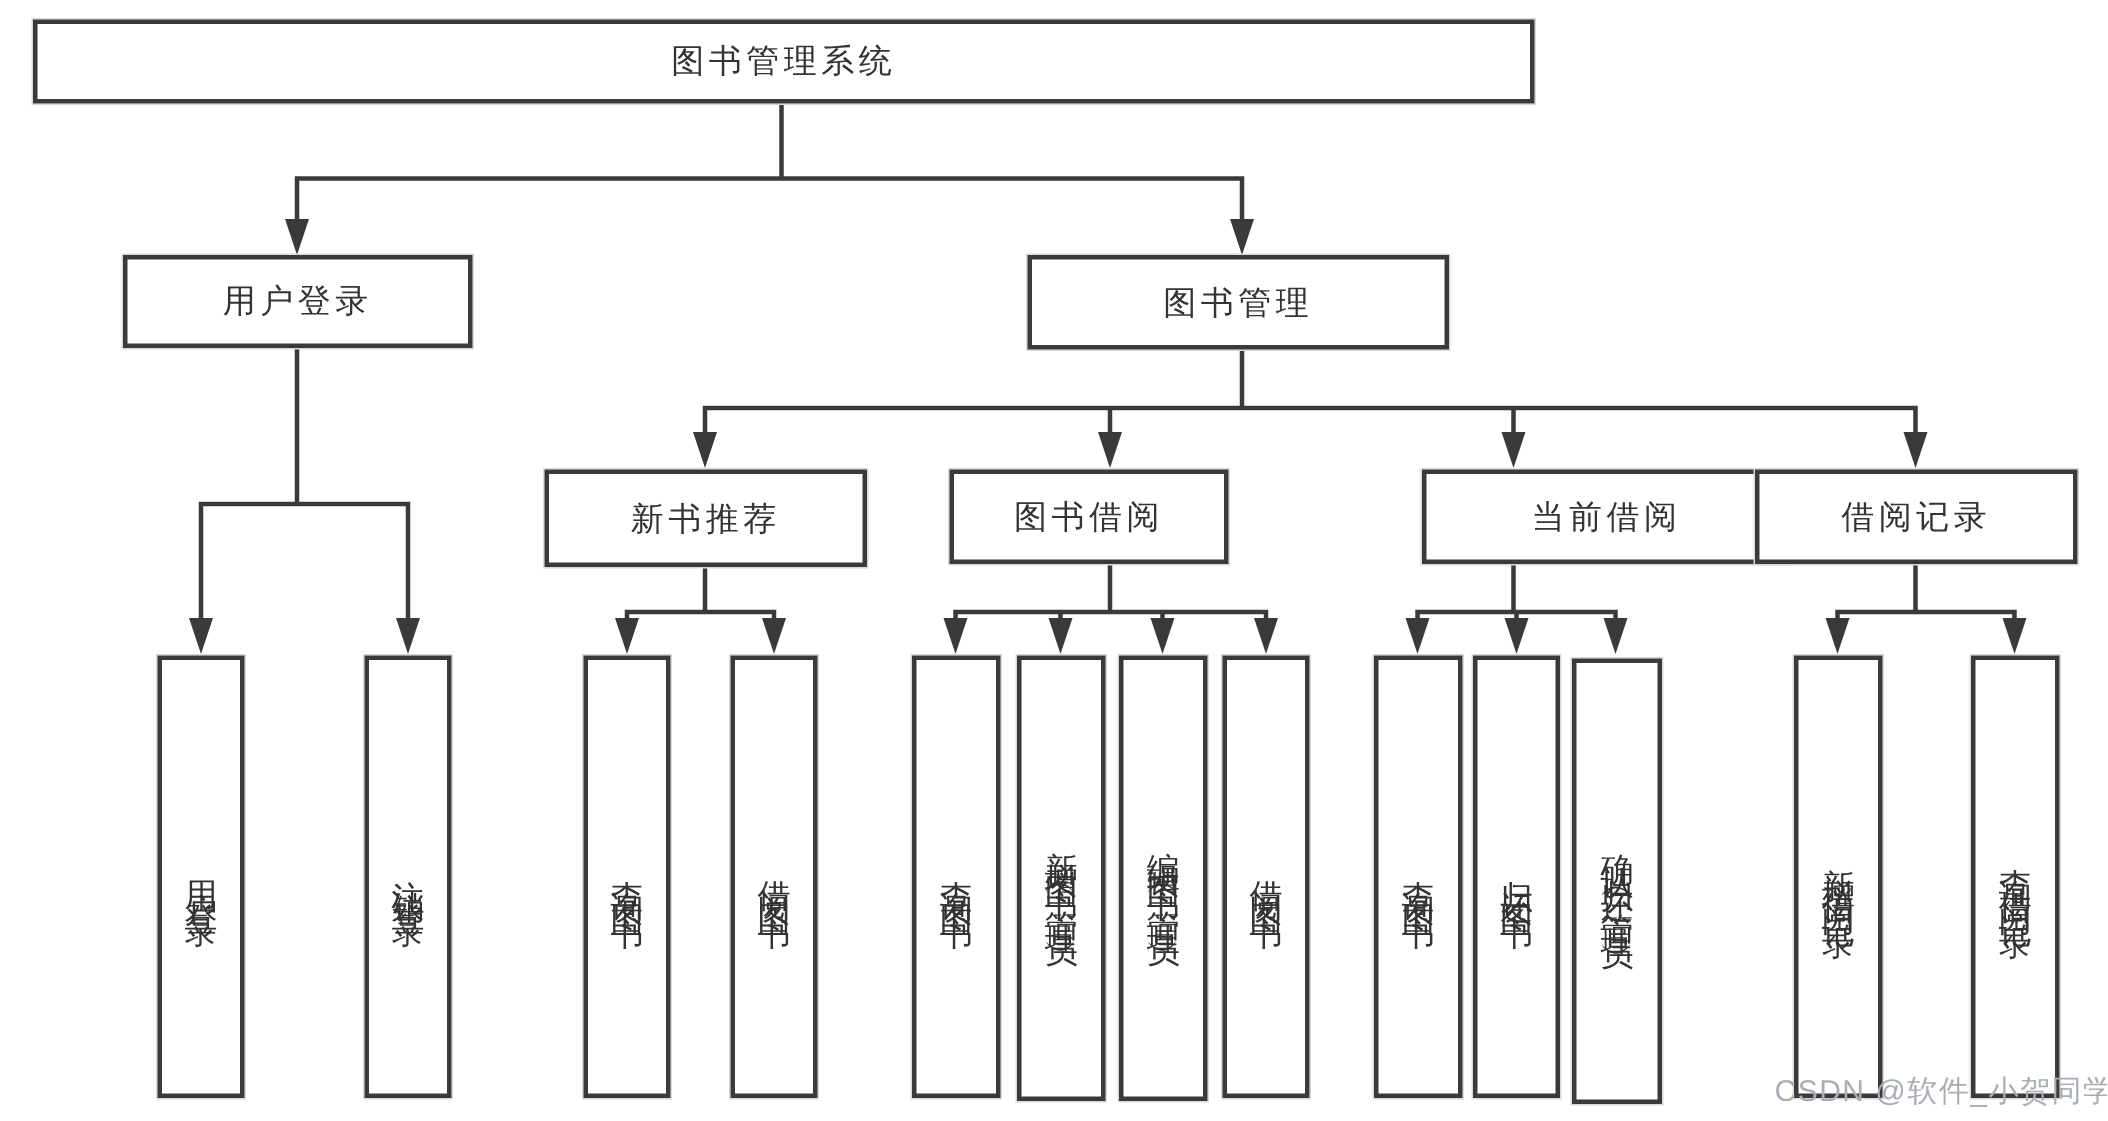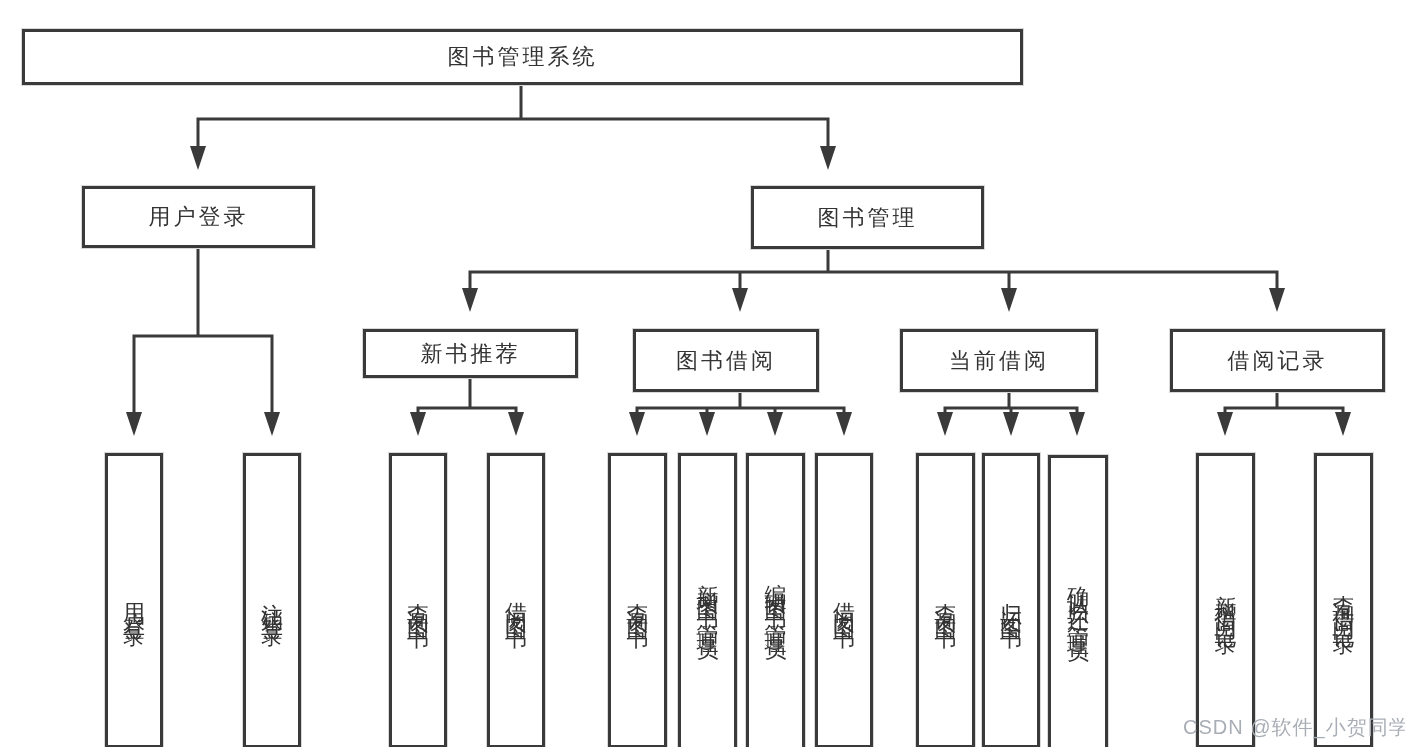--- a/index.html
+++ b/index.html
@@ -13,21 +13,20 @@
   svg.connectors{position:absolute;left:0;top:0;z-index:1;}
   .box{
     position:absolute;
     box-sizing:border-box;
     background:#ffffff;
     border:3px solid #3a3a3a;
     box-shadow:0 0 0 1px #d9d9d9;
     display:flex;align-items:center;justify-content:center;
     color:#333333;
     z-index:2;
-    margin-top:16px;
   }
   .hl{font-size:22px;letter-spacing:3px;white-space:nowrap;}
   .vl{
     writing-mode:vertical-rl;
     text-orientation:mixed;
     font-size:22px;
     line-height:1;
     letter-spacing:8px;
     white-space:nowrap;
   }
@@ -96,31 +95,31 @@
     </g>
   </svg>
 
   <div class="box" style="left:22px;top:13px;width:1001px;height:56px">
     <span class="hl">图书管理系统</span>
   </div>
 
   <div class="box" style="left:82px;top:170px;width:233px;height:62px">
     <span class="hl">用户登录</span>
   </div>
-  <div class="box" style="left:751px;top:170px;width:233px;height:63px">
+  <div class="box" style="left:685px;top:170px;width:281px;height:63px">
     <span class="hl">图书管理</span>
   </div>
 
-  <div class="box" style="left:363px;top:313px;width:215px;height:49px">
+  <div class="box" style="left:363px;top:313px;width:215px;height:65px">
     <span class="hl">新书推荐</span>
   </div>
   <div class="box" style="left:633px;top:313px;width:186px;height:63px">
     <span class="hl">图书借阅</span>
   </div>
-  <div class="box" style="left:900px;top:313px;width:198px;height:63px">
+  <div class="box" style="left:948px;top:313px;width:246px;height:63px">
     <span class="hl">当前借阅</span>
   </div>
   <div class="box" style="left:1170px;top:313px;width:215px;height:63px">
     <span class="hl">借阅记录</span>
   </div>
 
   <div class="box" style="left:105px;top:437px;width:58px;height:295px">
     <span class="vl">用户登录</span>
   </div>
   <div class="box" style="left:243px;top:437px;width:58px;height:295px">

